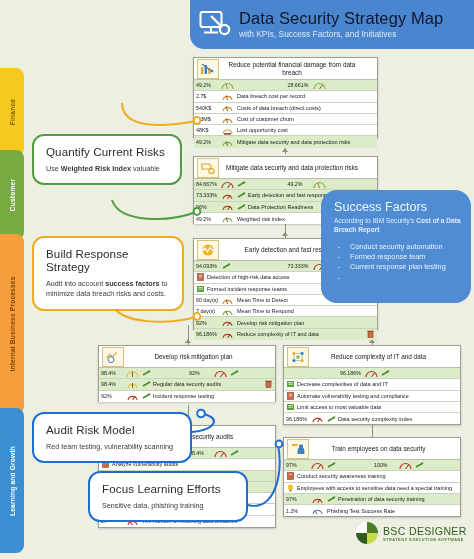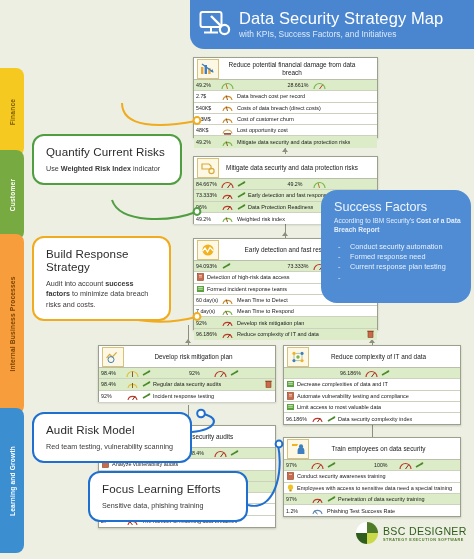--- a/index.html
+++ b/index.html
@@ -17,21 +17,21 @@
   .header {
     position:absolute; left:190px; top:0; width:284px; height:49px;
     background:#4a86d0;
     border-radius:0 0 0 14px;
     color:#fff;
     display:flex; align-items:center; gap:6px;
     padding-left:9px;
   }
   .hdr-icon { width:34px; height:30px; flex:0 0 34px; position:relative; }
   .hdr-text { display:flex; flex-direction:column; justify-content:center; }
-  .hdr-title { font-size:16.5px; letter-spacing:.1px; color:#ffffff; line-height:1.05; white-space:nowrap;}
+  .hdr-title { font-size:16.5px; letter-spacing:.1px; color:#0f172a; line-height:1.05; white-space:nowrap;}
   .hdr-sub  { font-size:8.4px; color:#dce9f8; margin-top:2px; white-space:nowrap;}
 
   
   .rail { position:absolute; left:0; width:24px; }
   .rail .lbl {
     position:absolute; left:50%; top:50%;
     transform:translate(-50%,-50%) rotate(-90deg);
     white-space:nowrap; font-size:6.6px; font-weight:bold; color:#fff;
     letter-spacing:.2px;
   }
@@ -684,21 +684,21 @@
     <div class="sf-sub">
       <span>According to IBM Security's </span><b>Cost of a Data Breach Report</b>
     </div>
     <div class="sf-list">
       <div class="sf-li">
           <span class="dash">-</span>
           <span>Conduct security automation</span>
         </div>
       <div class="sf-li">
           <span class="dash">-</span>
-          <span>Formed response need</span>
+          <span>Formed response team</span>
         </div>
       <div class="sf-li">
           <span class="dash">-</span>
           <span>Current response plan testing</span>
         </div>
       <div class="sf-li">
           <span class="dash">-</span>
         </div>
     </div>
   </div>
@@ -712,24 +712,24 @@
     <circle cx="197" cy="316.5" r="3.4" fill="#ffffff" stroke="#f0ab1e" stroke-width="2"></circle>
     <path d="M192 432 C215 430 222 418 203 414" fill="none" stroke="#1f6fd0" stroke-width="2"></path>
     <circle cx="201" cy="413.5" r="3.8" fill="#ffffff" stroke="#1f6fd0" stroke-width="2"></circle>
     <path d="M248 505 C274 512 284 474 278 445" fill="none" stroke="#1f6fd0" stroke-width="2"></path>
     <circle cx="279" cy="444" r="3.4" fill="#ffffff" stroke="#1f6fd0" stroke-width="2"></circle>
   </svg>
 
 
   <div class="callout co-green" style="left:32px; top:134px; width:150px;">
     <div class="c-title">Quantify Current Risks</div>
-    <div class="c-body"><span>Use </span><b>Weighted Risk Index</b><span> indicator</span></div>
-  </div>
-
-  <div class="callout co-yellow" style="left:32px; top:236px; width:139px;">
+    <div class="c-body"><span>Use </span><b>Weighted Risk Index</b><span> valuable</span></div>
+  </div>
+
+  <div class="callout co-yellow" style="left:32px; top:236px; width:152px;">
     <div class="c-title">Build Response Strategy</div>
     <div class="c-body"><span>Audit into account </span><b>success factors</b><span> to minimize data breach risks and costs.</span></div>
   </div>
 
   <div class="callout co-blue" style="left:88px; top:471px; width:160px;">
     <div class="c-title">Focus Learning Efforts</div>
     <div class="c-body">Sensitive data, phishing training</div>
   </div>
 
   <div class="callout co-blue" style="left:32px; top:412px; width:160px;">

